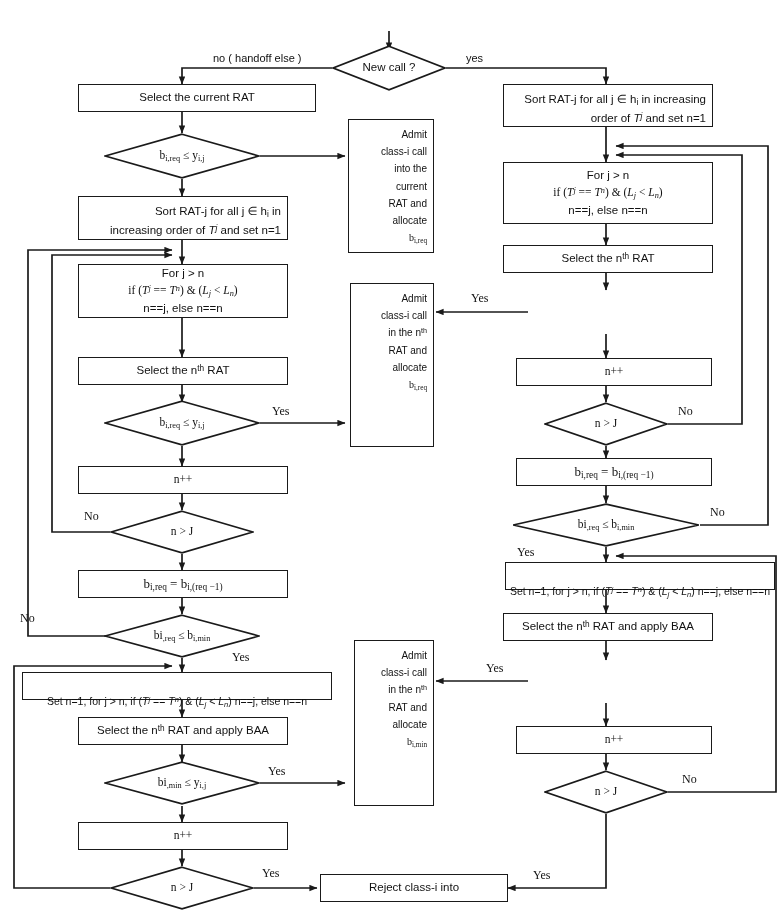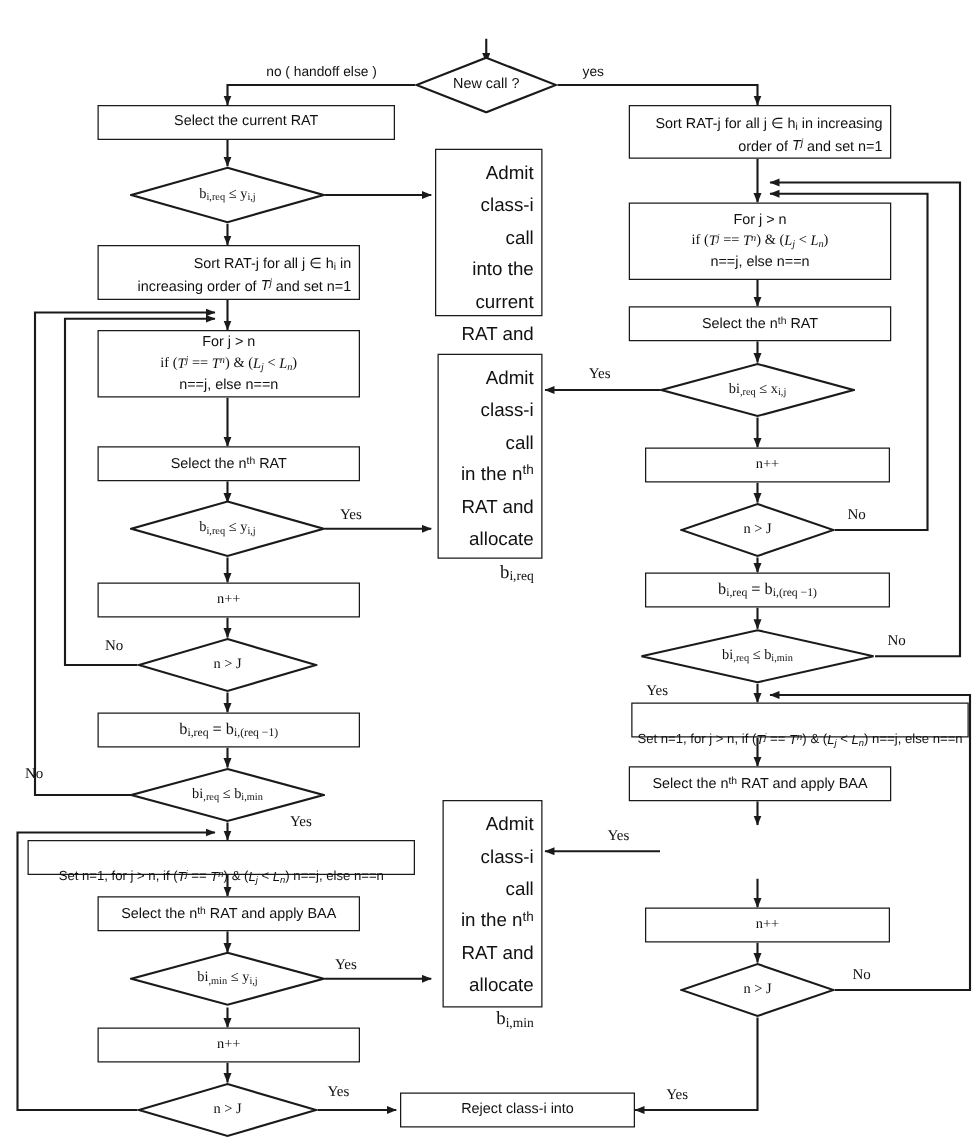--- a/index.html
+++ b/index.html
@@ -14,21 +14,21 @@
   .diamond{position:absolute;display:flex;align-items:center;justify-content:center;
            text-align:center;font-size:11.5px;color:#111;}
   .diamond > svg{position:absolute;left:0;top:0;}
   .diamond .dtext{position:relative;z-index:2;line-height:1.2;}
   .edgelabel{position:absolute;font-size:11px;color:#111;white-space:nowrap;}
   .edgelabel.serif{font-family:"Liberation Serif",serif;font-size:12px;}
   sub{font-size:.72em;vertical-align:-.22em;}
   sup{font-size:.72em;vertical-align:.42em;}
   .bx{font-family:"Liberation Serif",serif;}
   .mth{font-family:"Liberation Serif",serif;}
-  .adm{font-size:15px;line-height:1.72;}
+  .adm{font-size:10px;line-height:1.72;}
   .tight{font-size:10.5px;margin-top:32px;}
   .sortsp{font-size:11.5px;line-height:1.55;}
 </style>
 </head>
 <body>
 
 <div id="canvas">
 
   <svg id="wires" viewBox="0 0 784 916">
     <defs>
@@ -272,26 +272,20 @@
       <span>For j &gt; n</span><br>
       <span class="mth">if (<i>T<sup>j</sup></i> == <i>T<sup>n</sup></i>) &amp; (<i>L<sub>j</sub></i> &lt; <i>L<sub>n</sub></i>)</span><br>
       <span>n==j, else n==n</span>
     </span>
   </div>
 
   <div class="node" style="left:503px;top:245px;width:210px;height:28px;">
     <span class="inner">Select the n<sup>th</sup> RAT</span>
   </div>
 
-  <div class="diamond" style="left:528px;top:290px;width:156px;height:44px;">
-    <svg width="156" height="44">
-      <polygon points="78,1.2 154.8,22 78,42.8 1.2,22" fill="#fff" stroke="#1a1a1a" stroke-width="1.7"></polygon>
-    </svg>
-    <span class="dtext bx">bi<sub>,req</sub> ≤ x<sub>i,j</sub></span>
-  </div>
   <div class="edgelabel serif" style="left:471px;top:291px;">Yes</div>
 
   <div class="node" style="left:516px;top:358px;width:196px;height:28px;">
     <span class="inner bx">n++</span>
   </div>
 
   <div class="diamond" style="left:544px;top:402px;width:124px;height:44px;">
     <svg width="124" height="44">
       <polygon points="62,1.2 122.8,22 62,42.8 1.2,22" fill="#fff" stroke="#1a1a1a" stroke-width="1.7"></polygon>
     </svg>

